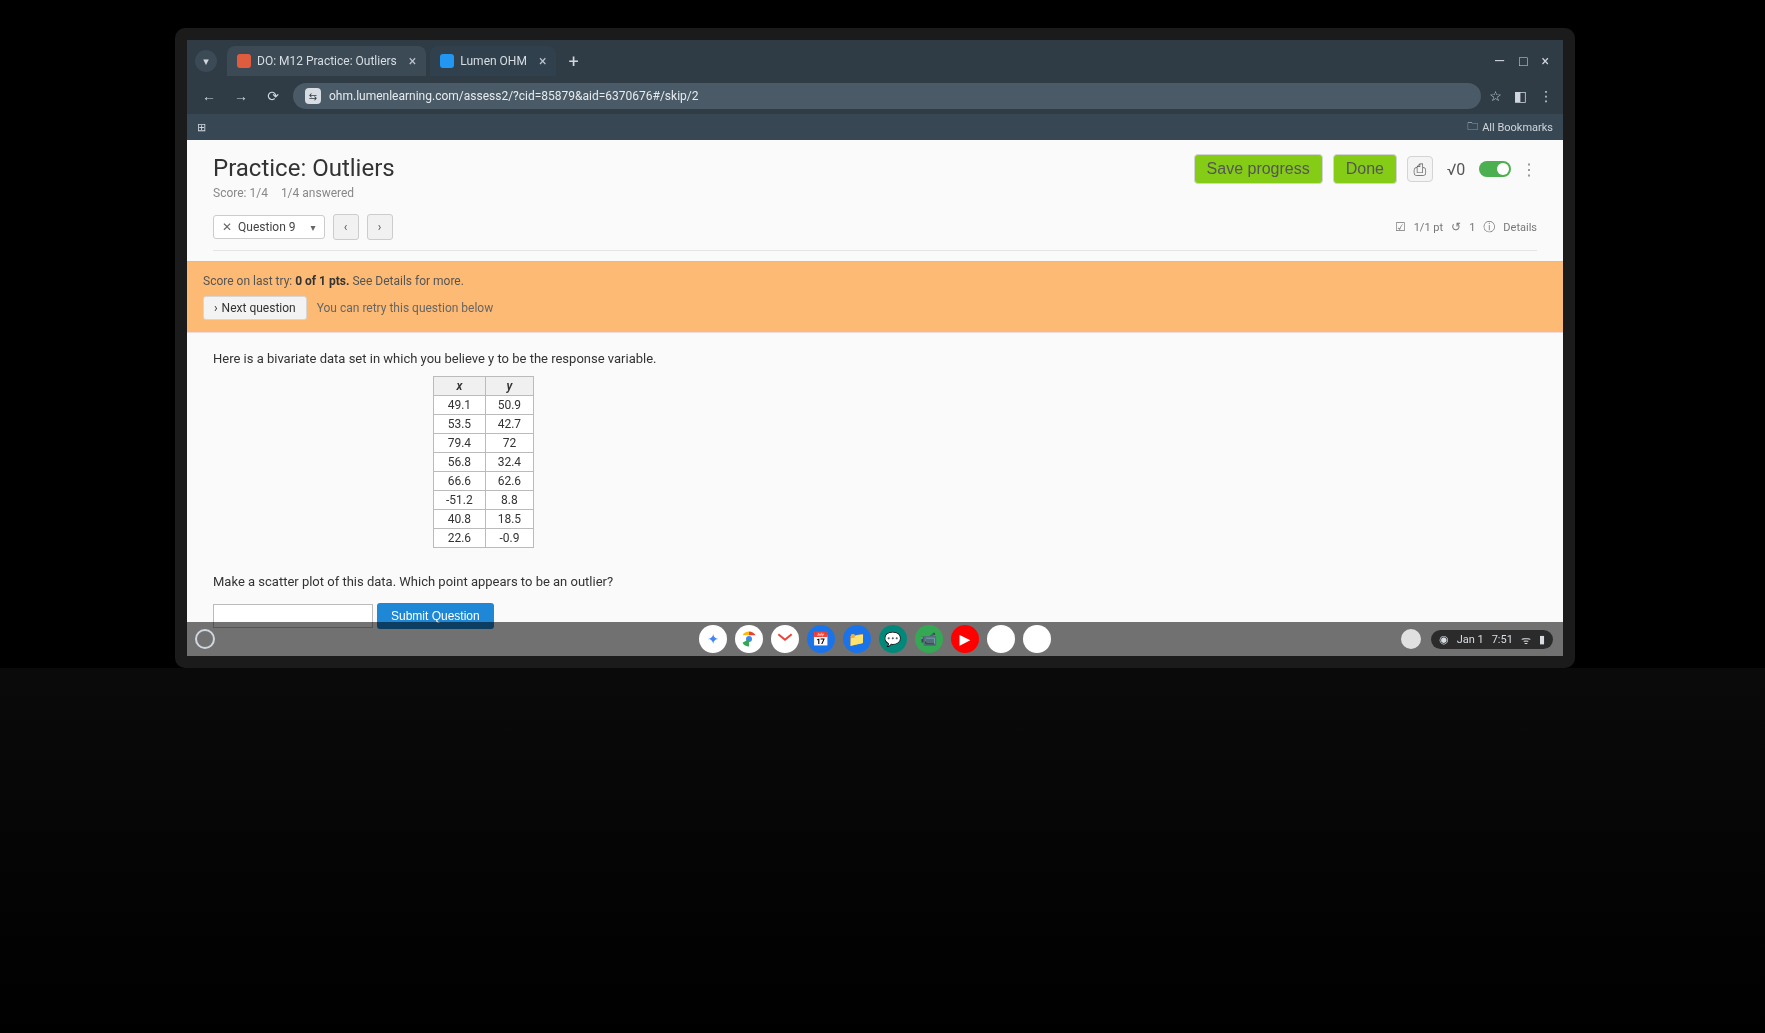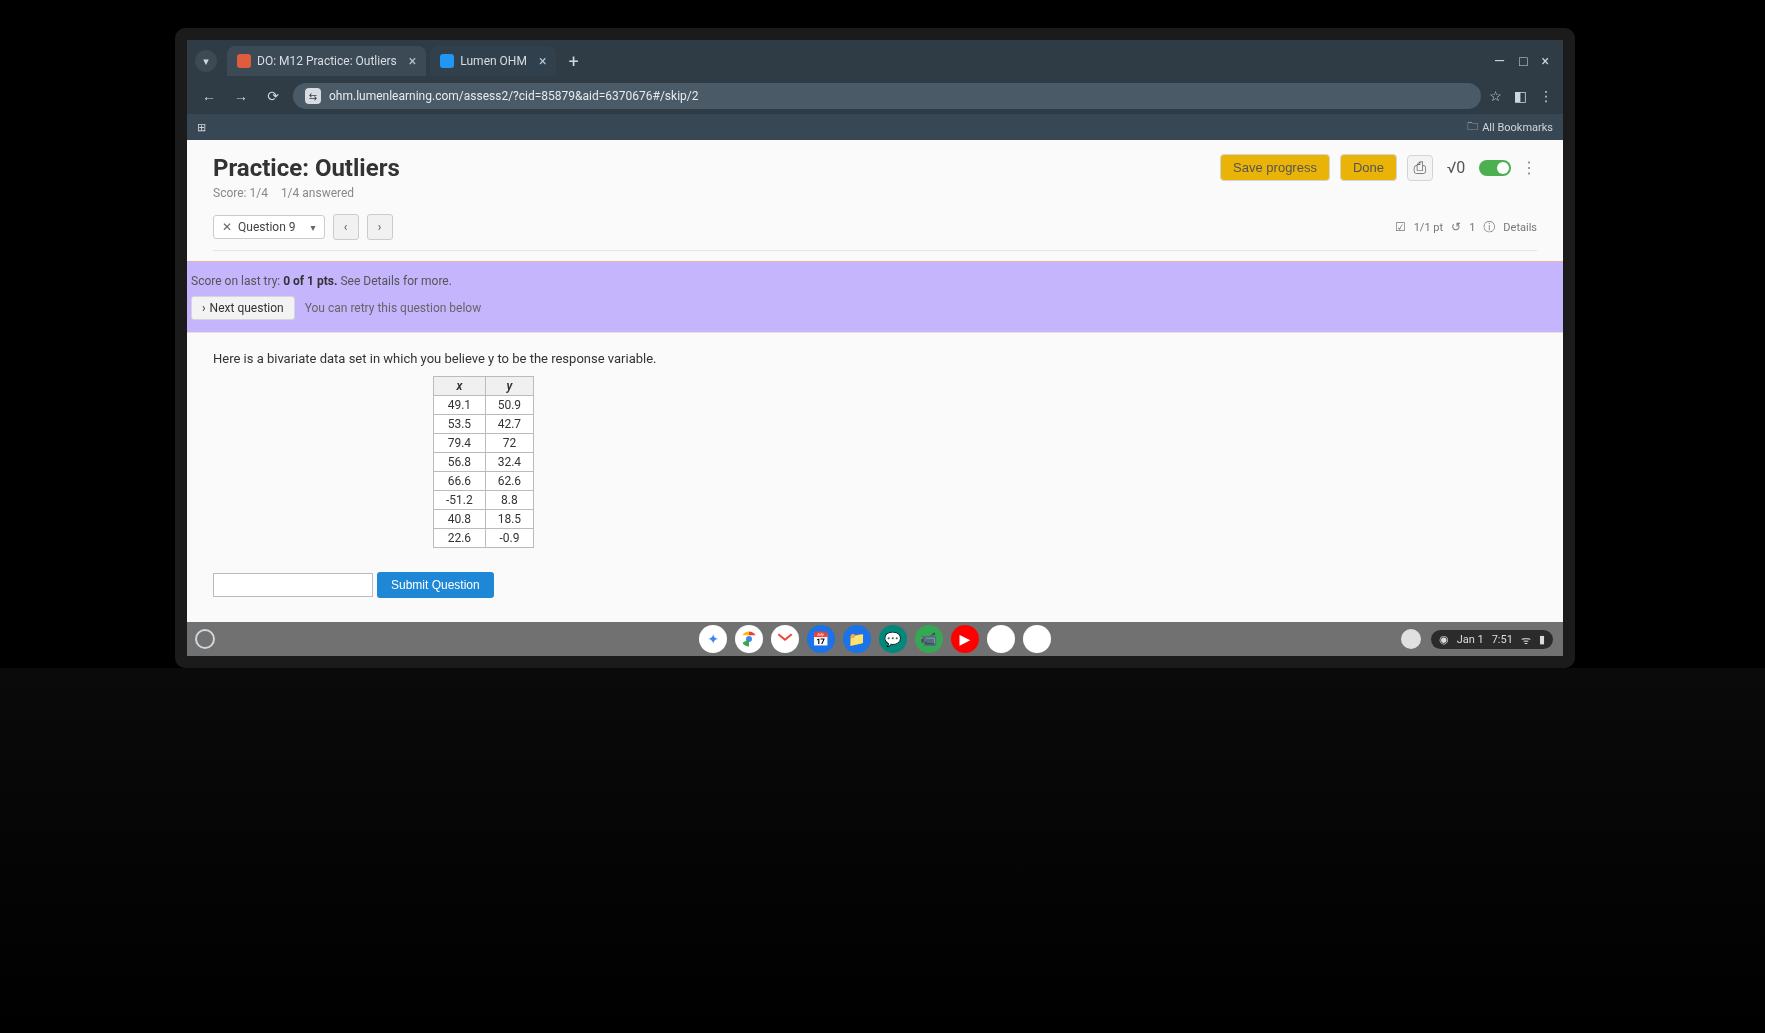--- a/index.html
+++ b/index.html
@@ -61,27 +61,27 @@
   }
   .bookmark-bar .spacer{flex:1;}
   .bookmark-bar .folder{display:flex;align-items:center;gap:4px;}
 
   
   .page {
     flex:1; background:#fafafa; overflow:auto; color:#333;
   }
   .page-inner { padding:14px 26px 40px 26px; }
   .page-headbar { display:flex; align-items:flex-start; }
-  .page-title { font-size:24px; font-weight:700; color:#333; }
+  .page-title { font-size:24px; font-weight:400; color:#333; }
   .score-line { font-size:12px; color:#888; margin-top:4px; }
   .score-line .answered{margin-left:10px;}
   .head-actions { margin-left:auto; display:flex;align-items:center; gap:10px; }
   .pill-btn {
-    border:1px solid #d4d4d4; background:#eab308; color:#555;
-    padding:5px 12px; border-radius:4px; font-size:13px; cursor:pointer;
+    border:1px solid #d4d4d4; background:#84cc16; color:#555;
+    padding:5px 12px; border-radius:4px; font-size:16px; cursor:pointer;
   }
   .icon-btn { width:26px;height:26px; border:1px solid #d4d4d4; border-radius:4px;
     display:flex;align-items:center;justify-content:center; background:#f4f4f4; cursor:pointer; color:#555;}
   .toggle {
     width:32px;height:16px;border-radius:8px;background:#4caf50;position:relative;
   }
   .toggle::after{content:"";position:absolute;right:2px;top:2px;width:12px;height:12px;border-radius:50%;background:#fff;}
 
   .qnav-row {
     display:flex; align-items:center; gap:8px; margin-top:14px; border-bottom:1px solid #e4e4e4; padding-bottom:10px;
@@ -92,21 +92,21 @@
   }
   .qselect .caret{position:absolute;right:8px;font-size:10px;color:#666;}
   .qselect .x{color:#666;}
   .navbtn { width:26px;height:26px;border:1px solid #ccc;background:#f1f1f1;border-radius:3px;
     display:flex;align-items:center;justify-content:center;font-size:12px;color:#555;cursor:pointer;}
   .qmeta { margin-left:auto; font-size:11px; color:#777; display:flex;align-items:center;gap:8px;}
   .qmeta .ic{font-size:12px;}
 
   .redline { height:1px;background:#e9b0b0; margin:10px -26px 0 -26px;}
   .attempt-banner {
-    background:#c4b5fd; border-bottom:1px solid #f0dcdc; padding:12px 4px; margin:0 -26px; font-size:12px;color:#555;
+    background:#fdba74; border-bottom:1px solid #f0dcdc; padding:12px 16px; margin:0 -26px; font-size:12px;color:#555;
   }
   .attempt-banner b{color:#333;}
   .next-row { margin-top:8px; font-size:12px; color:#666; display:flex;align-items:center;gap:10px;}
   .next-chip {
     border:1px solid #d6d6d6; background:#f3f3f3; padding:4px 10px; border-radius:3px;
     color:#333; cursor:pointer; display:flex;align-items:center;gap:4px;
   }
 
   .prompt { margin-top:18px; font-size:13px; color:#333; }
 
@@ -279,20 +279,21 @@
               <td>40.8</td>
               <td>18.5</td>
             </tr>
         <tr>
               <td>22.6</td>
               <td>-0.9</td>
             </tr>
       </tbody>
         </table>
 
+      <div class="q2">Make a scatter plot of this data. Which point appears to be an outlier?</div>
       <input class="answer-input" style="">
 
       <button class="submit">Submit Question</button>
     </div>
   </div>
 
   <div class="shelf">
     <div class="left">
       <div class="launcher"></div>
     </div>

